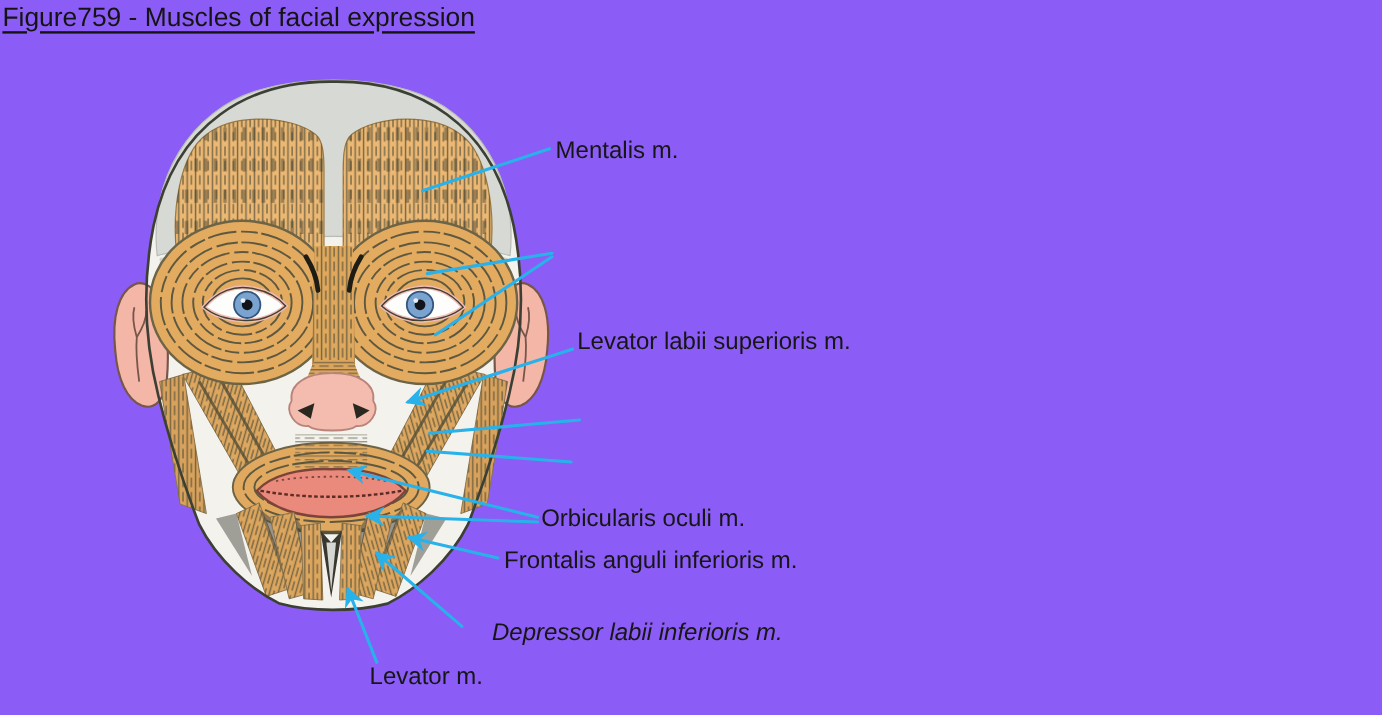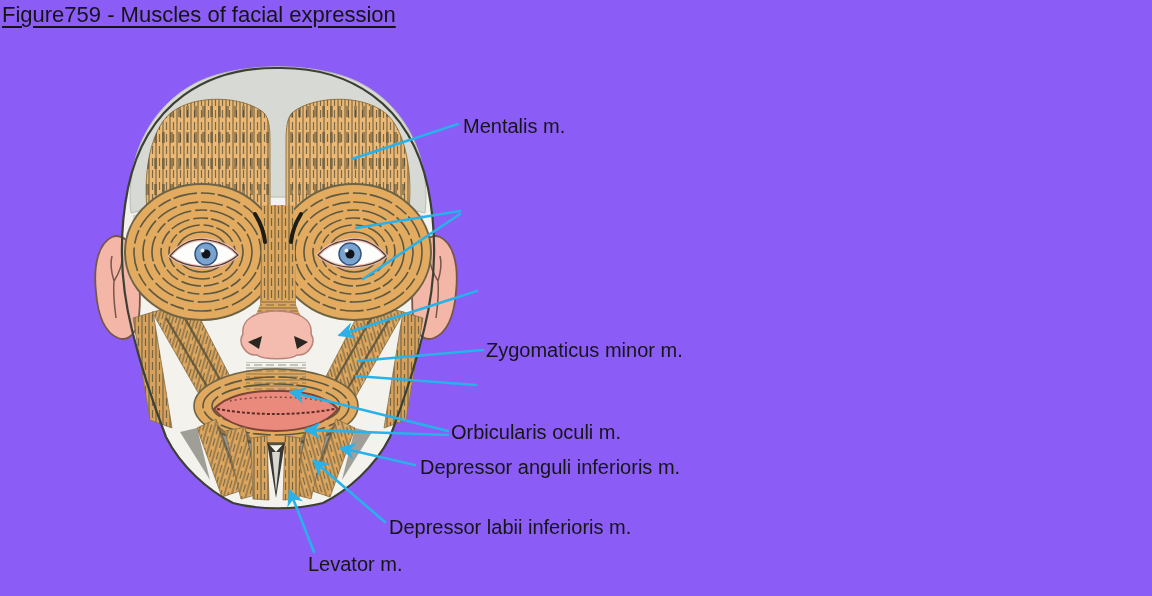--- a/index.html
+++ b/index.html
@@ -10,21 +10,21 @@
              text-underline-offset:4px;white-space:nowrap;}
   .diagram-svg{position:absolute;left:0;top:0;}
   .label{position:absolute;font-size:20px;color:#161616;white-space:nowrap;line-height:23px;}
   .lbl-frontalis{left:463px;top:115px;}
   .lbl-oculi{left:463px;top:198px;}
   .lbl-levator{left:481px;top:274px;}
   .lbl-zminor{left:486px;top:339px;}
   .lbl-zmajor{left:479px;top:374px;}
   .lbl-oris{left:451px;top:421px;}
   .lbl-anguli{left:420px;top:456px;}
-  .lbl-labii{left:389px;top:516px;}
+  .lbl-labii{left:410px;top:516px;font-style:italic;}
   .lbl-mentalis{left:308px;top:553px;}
 </style>
 </head>
 <body>
 
 <div class="stage">
 
   <h1 class="fig-title">Figure759 - Muscles of facial expression</h1>
 
   <svg class="diagram-svg" width="1152" height="596" viewBox="0 0 1152 596">
@@ -200,19 +200,19 @@
       <line x1="476" y1="385" x2="356" y2="376"></line>
       <line x1="448" y1="431" x2="291" y2="392" marker-end="url(#arrow)"></line>
       <line x1="448" y1="435" x2="306" y2="430" marker-end="url(#arrow)"></line>
       <line x1="415" y1="465" x2="341" y2="448" marker-end="url(#arrow)"></line>
       <line x1="385" y1="522" x2="314" y2="461" marker-end="url(#arrow)"></line>
       <line x1="314" y1="552" x2="290" y2="491" marker-end="url(#arrow)"></line>
     </g>
   </svg>
 
   <div class="label lbl-frontalis">Mentalis m.</div>
-  <div class="label lbl-zminor">Zygomaticus minor m.</div>
+  <div class="label lbl-levator">Levator labii superioris m.</div>
   <div class="label lbl-oris">Orbicularis oculi m.</div>
-  <div class="label lbl-anguli">Depressor anguli inferioris m.</div>
+  <div class="label lbl-anguli">Frontalis anguli inferioris m.</div>
   <div class="label lbl-labii">Depressor labii inferioris m.</div>
   <div class="label lbl-mentalis">Levator m.</div>
 
 </div>
 
 </body></html>

